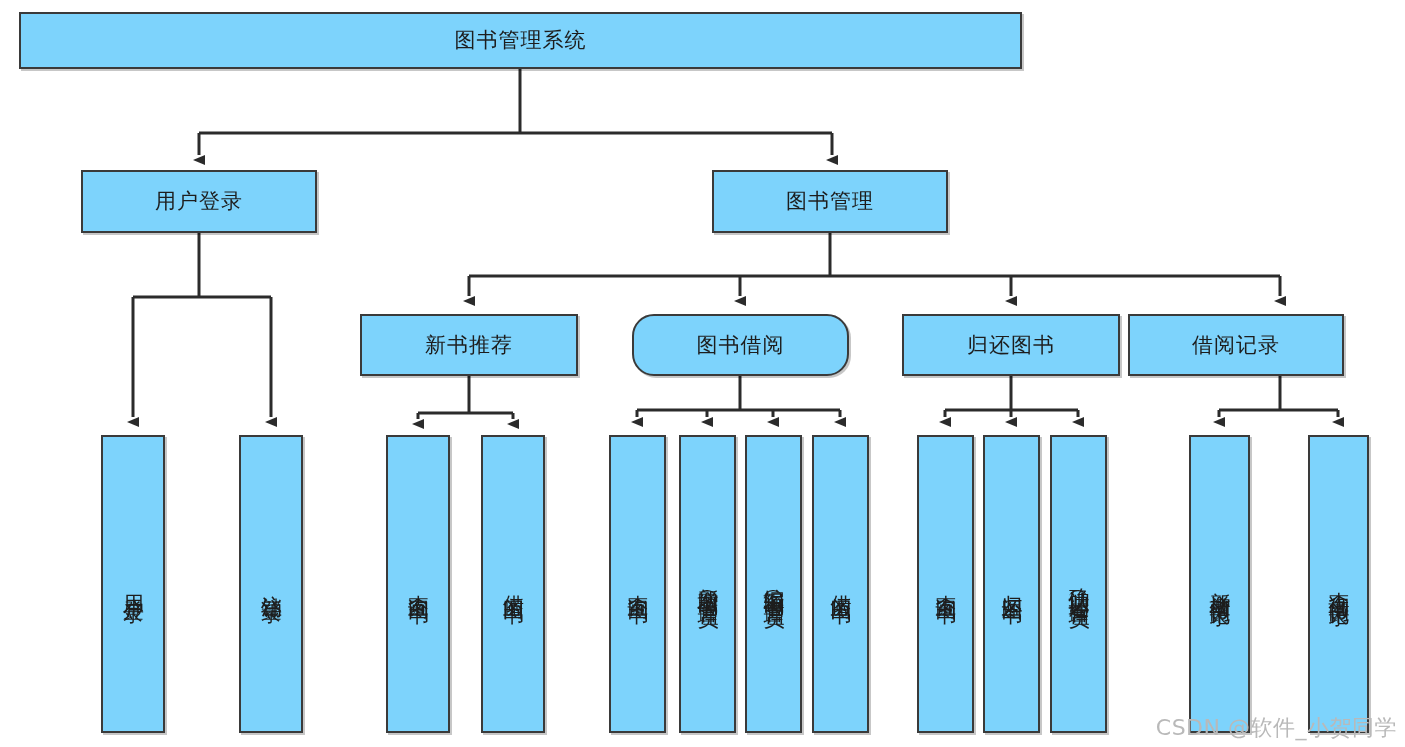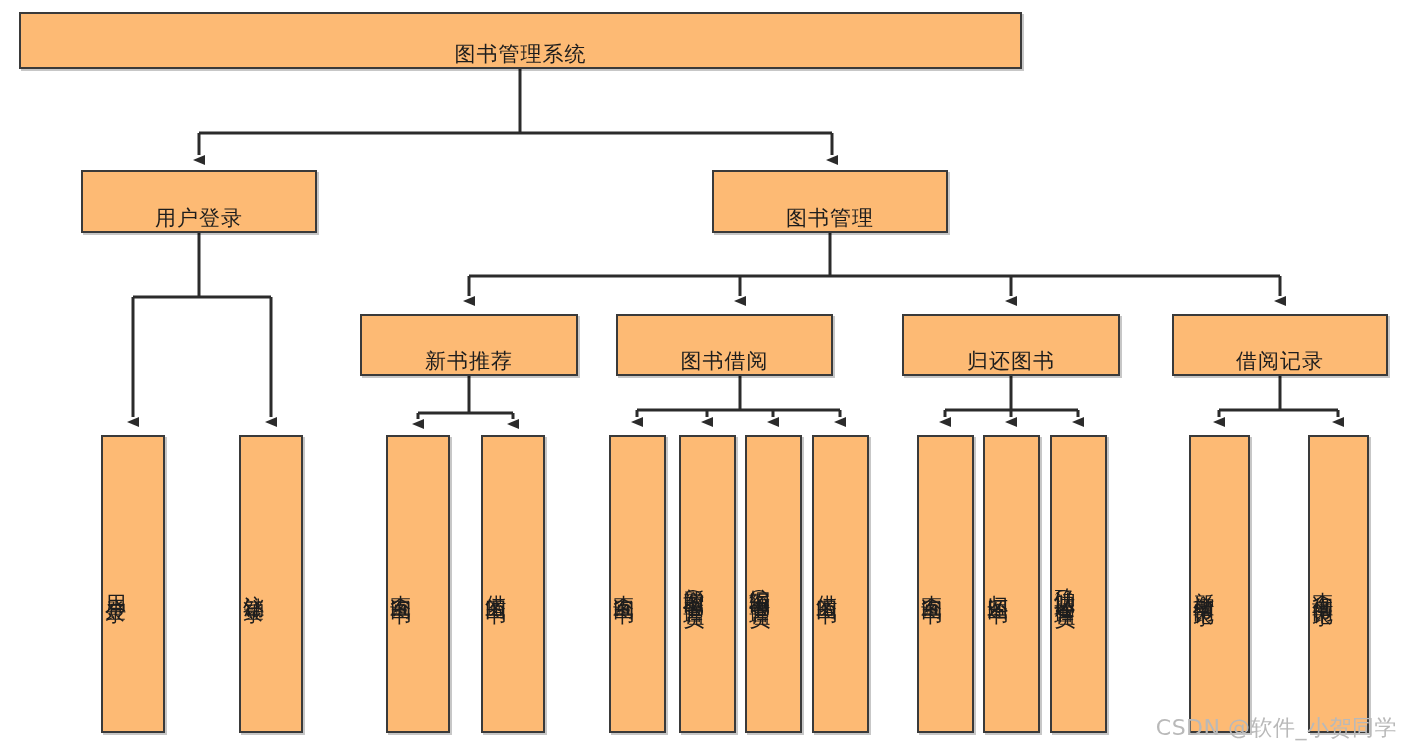--- a/index.html
+++ b/index.html
@@ -22,25 +22,25 @@
     position: absolute;
     left: 0;
     top: 0;
     width: 1405px;
     height: 747px;
     pointer-events: none;
   }
   .node {
     position: absolute;
     box-sizing: border-box;
-    background: #fdba74;
+    background: #7dd3fc;
     border: 2px solid #3a3a3a;
     box-shadow: 2px 2px 0 rgba(0,0,0,0.22);
     display: flex;
-    align-items: flex-end;
+    align-items: center;
     justify-content: center;
     color: #1d1d1d;
     line-height: 1.18;
     text-align: center;
     font-family: Liberation Serif, serif;
   }
   .node.h {
     font-size: 21px;
     letter-spacing: 1px;
   }
@@ -131,27 +131,27 @@
   <div class="node h" style="left:81px; top:170px; width:236px; height:63px;">
     <span>用户登录</span>
   </div>
   <div class="node h" style="left:360px; top:314px; width:218px; height:62px;">
     <span>新书推荐</span>
   </div>
 
   <div class="node h" style="left:712px; top:170px; width:236px; height:63px;">
     <span>图书管理</span>
   </div>
-  <div class="node h" style="left:616px; top:314px; width:217px; height:62px;">
+  <div class="node h" style="left:632px; top:314px; width:217px; height:62px;border-radius:22px;">
     <span>图书借阅</span>
   </div>
   <div class="node h" style="left:902px; top:314px; width:218px; height:62px;">
     <span>归还图书</span>
   </div>
-  <div class="node h" style="left:1172px; top:314px; width:216px; height:62px;">
+  <div class="node h" style="left:1128px; top:314px; width:216px; height:62px;">
     <span>借阅记录</span>
   </div>
 
   <div class="node v" style="left:101px; top:435px; width:64px; height:298px;">
     <span class="vlabel">用户登录</span>
   </div>
   <div class="node v" style="left:239px; top:435px; width:64px; height:298px;">
     <span class="vlabel">注销登录</span>
   </div>
 

